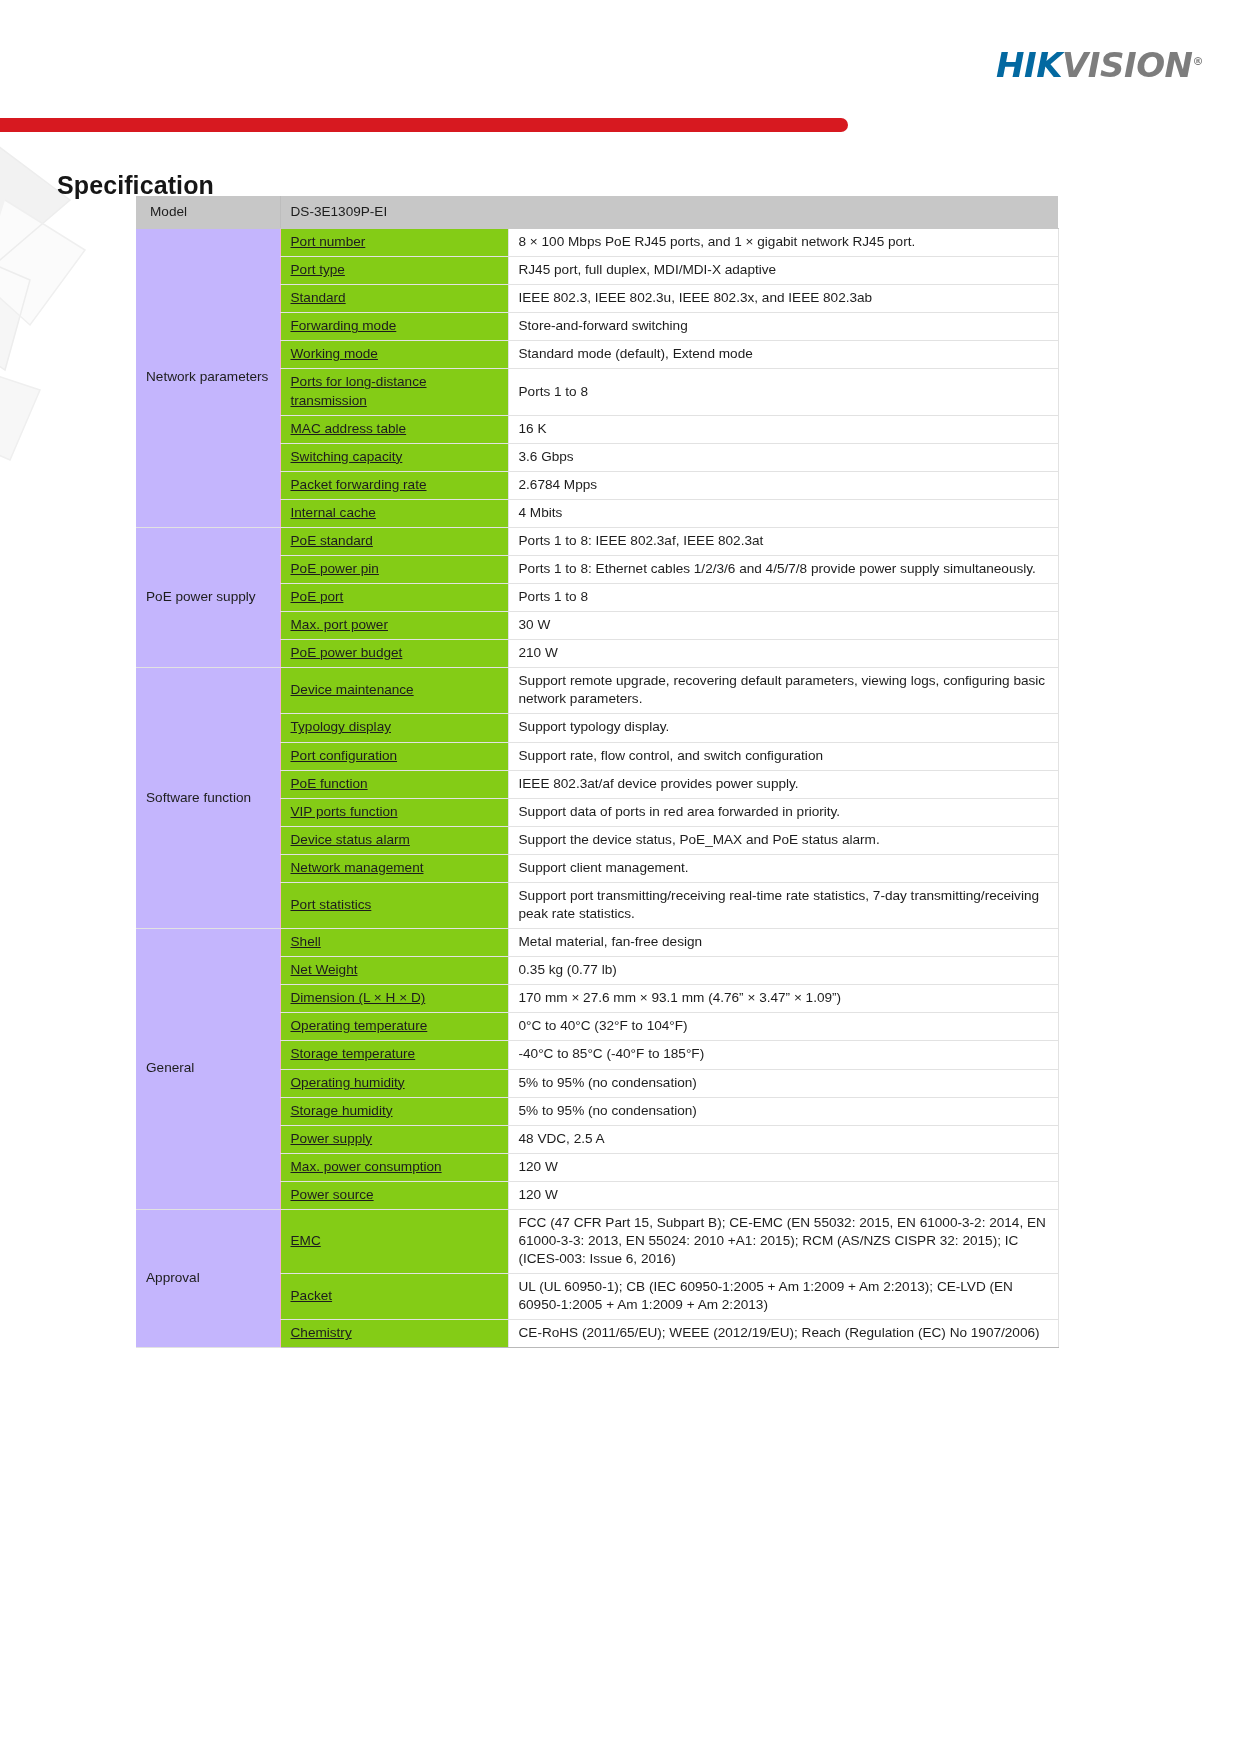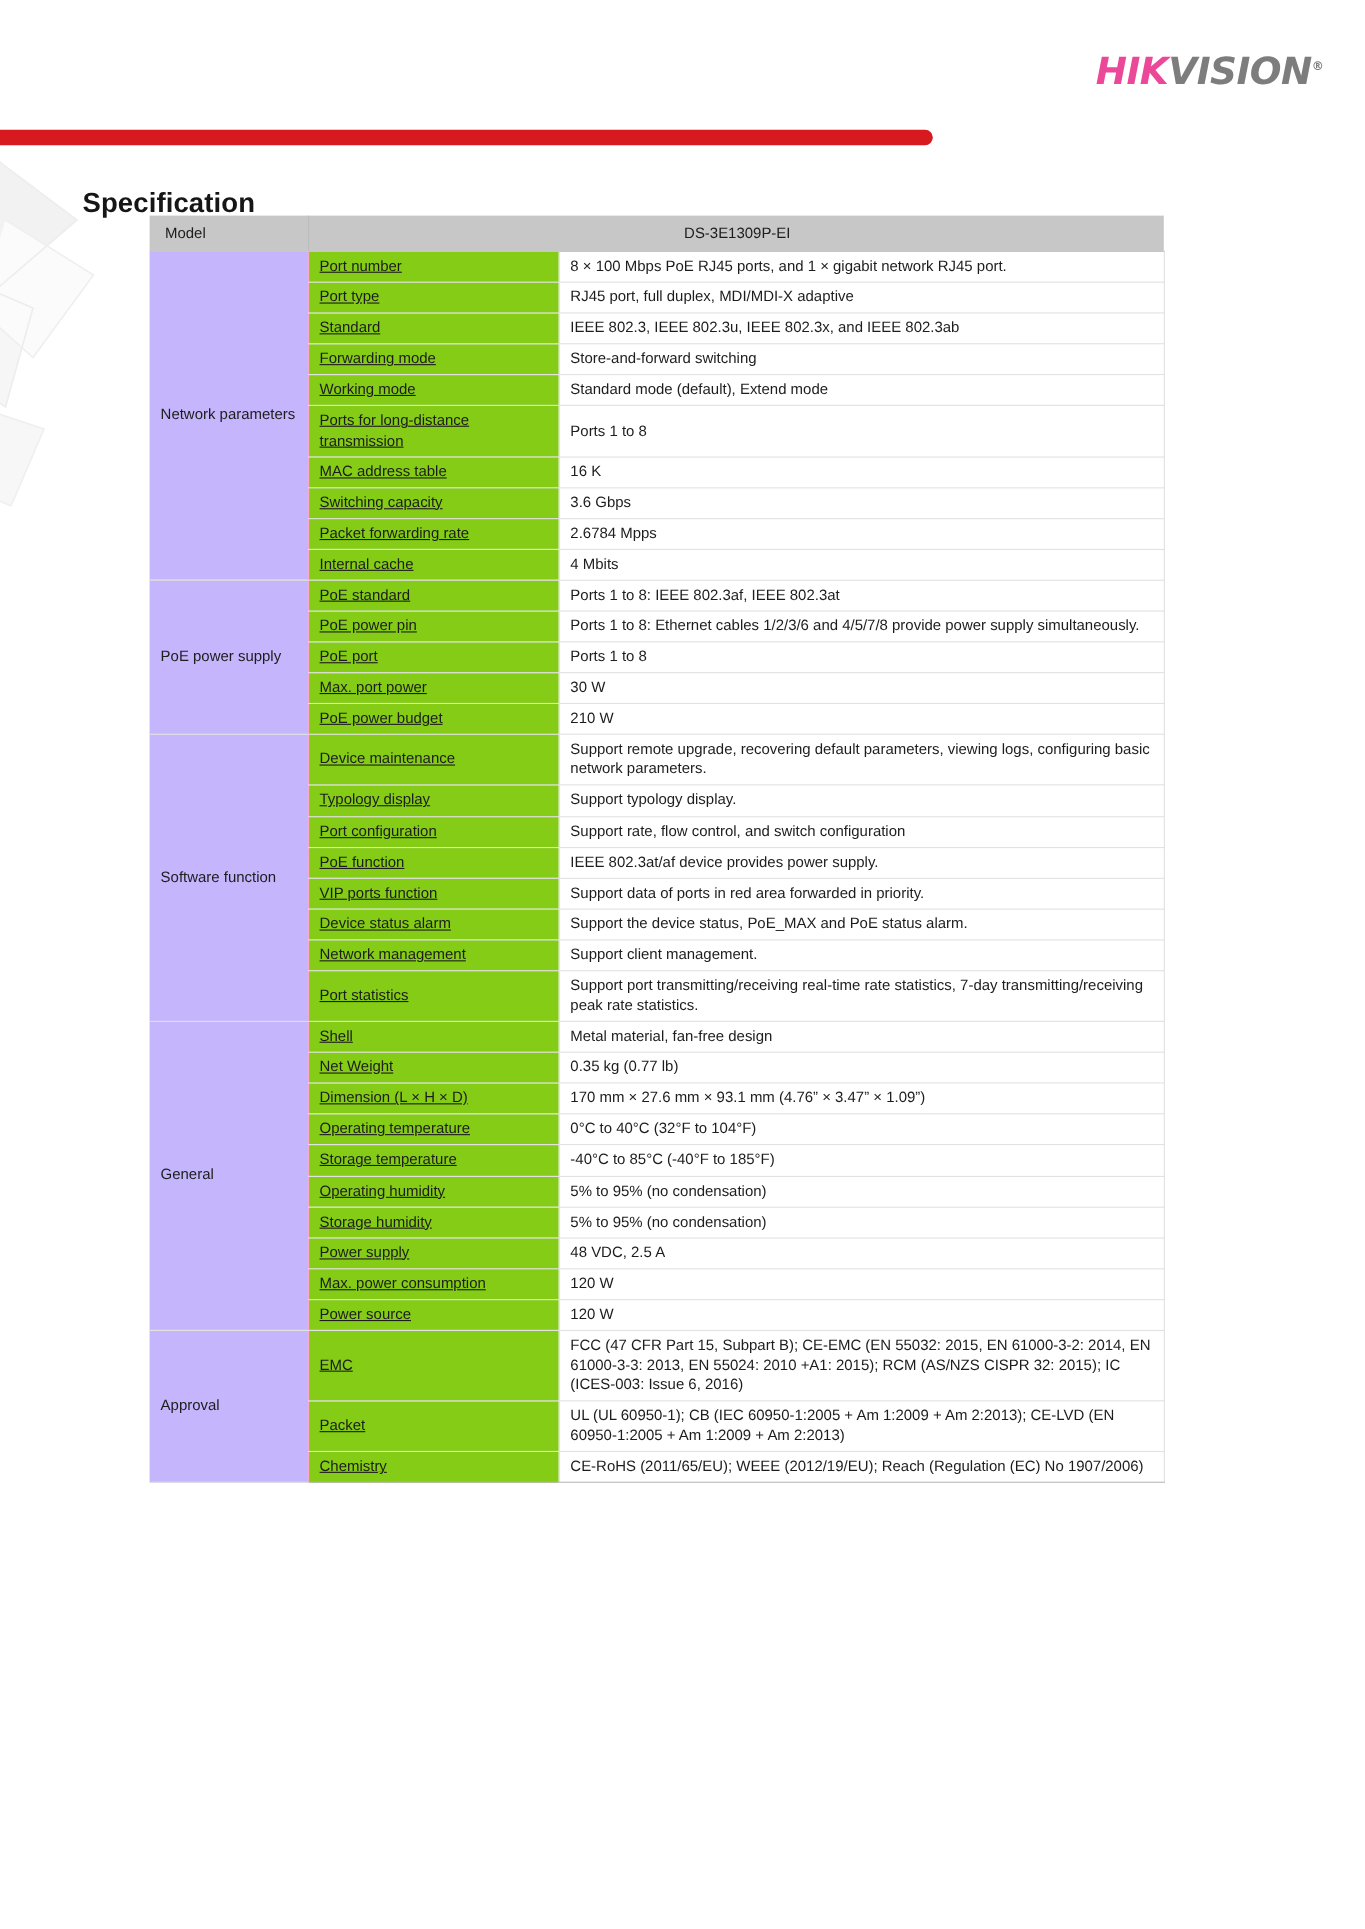--- a/index.html
+++ b/index.html
@@ -41,21 +41,21 @@
     position: absolute;
     right: 38px;
     top: 45px;
     font-family: "DejaVu Sans", sans-serif;
     font-size: 34px;
     font-weight: bold;
     font-style: italic;
     letter-spacing: -0.5px;
     white-space: nowrap;
   }
-  .logo .hik { color: #ec4899; margin-top: 21px; }
+  .logo .hik { color: #0369a1; margin-top: 21px; }
   .logo .vision { color: #7d7d7d; text-align: right; }
   .logo .reg {
     font-size: 11px;
     vertical-align: super;
     font-style: normal;
     color: #7d7d7d;
   }
 
   .red-bar {
     position: absolute;
@@ -64,21 +64,21 @@
     width: 848px;
     height: 14px;
     background: #d71920;
     border-radius: 0 7px 7px 0;
     z-index: 3;
   }
 
   
   .spec-title {
     position: absolute;
-    left: 75px;
+    left: 57px;
     top: 154px;
     font-size: 25px;
     font-weight: bold;
     color: #161616;
     letter-spacing: 0.1px;
     z-index: 4;
   }
 
   
   .spec-table-wrap {
@@ -127,21 +127,20 @@
     border-bottom: 1px solid #c7c7c7;
     font-size: 13.6px;
     padding-top: 7px;
     padding-bottom: 7px;
   }
   tr.model-row td.model-label {
     padding-left: 14px;
   }
   tr.model-row td.model-value {
     border-left: 1px solid #bdbdbd;
-    text-align: center;
   }
   tr.last-row td {
     border-bottom: 1px solid #b9b9b9;
   }
   .tall { line-height: 1.34; }
 </style>
 </head>
 <body>
 
 <svg class="watermark" viewBox="0 0 260 360" xmlns="http://www.w3.org/2000/svg">

